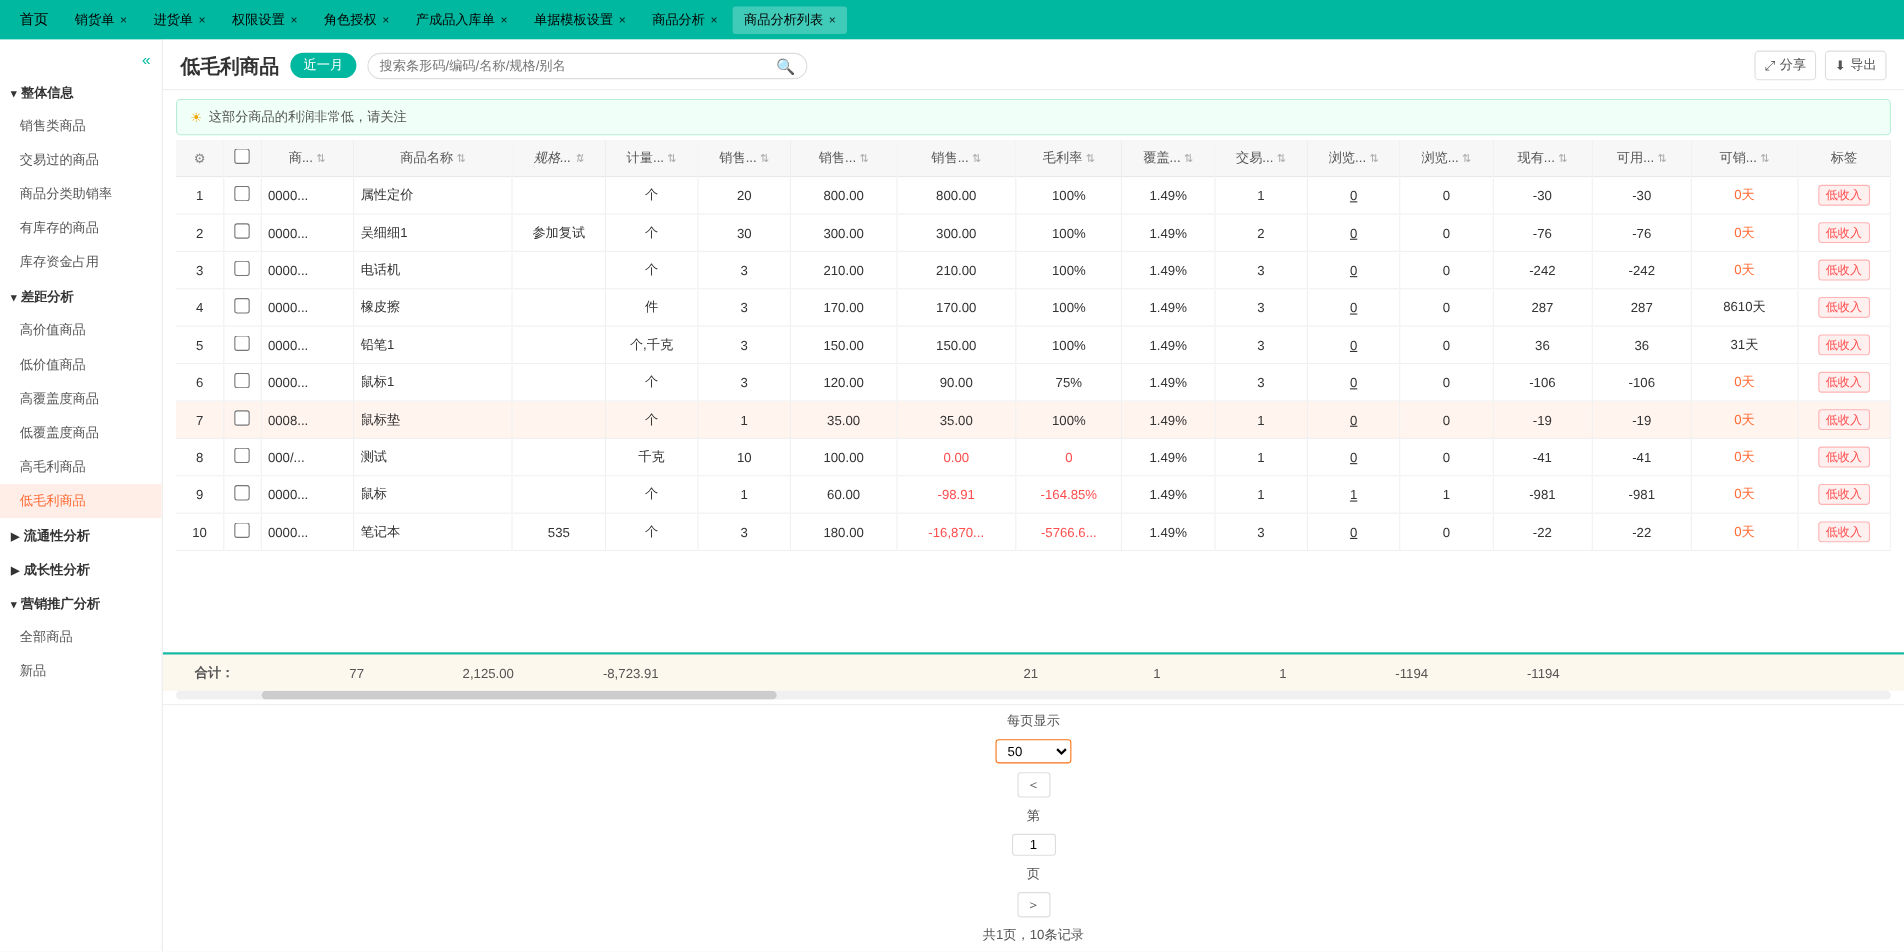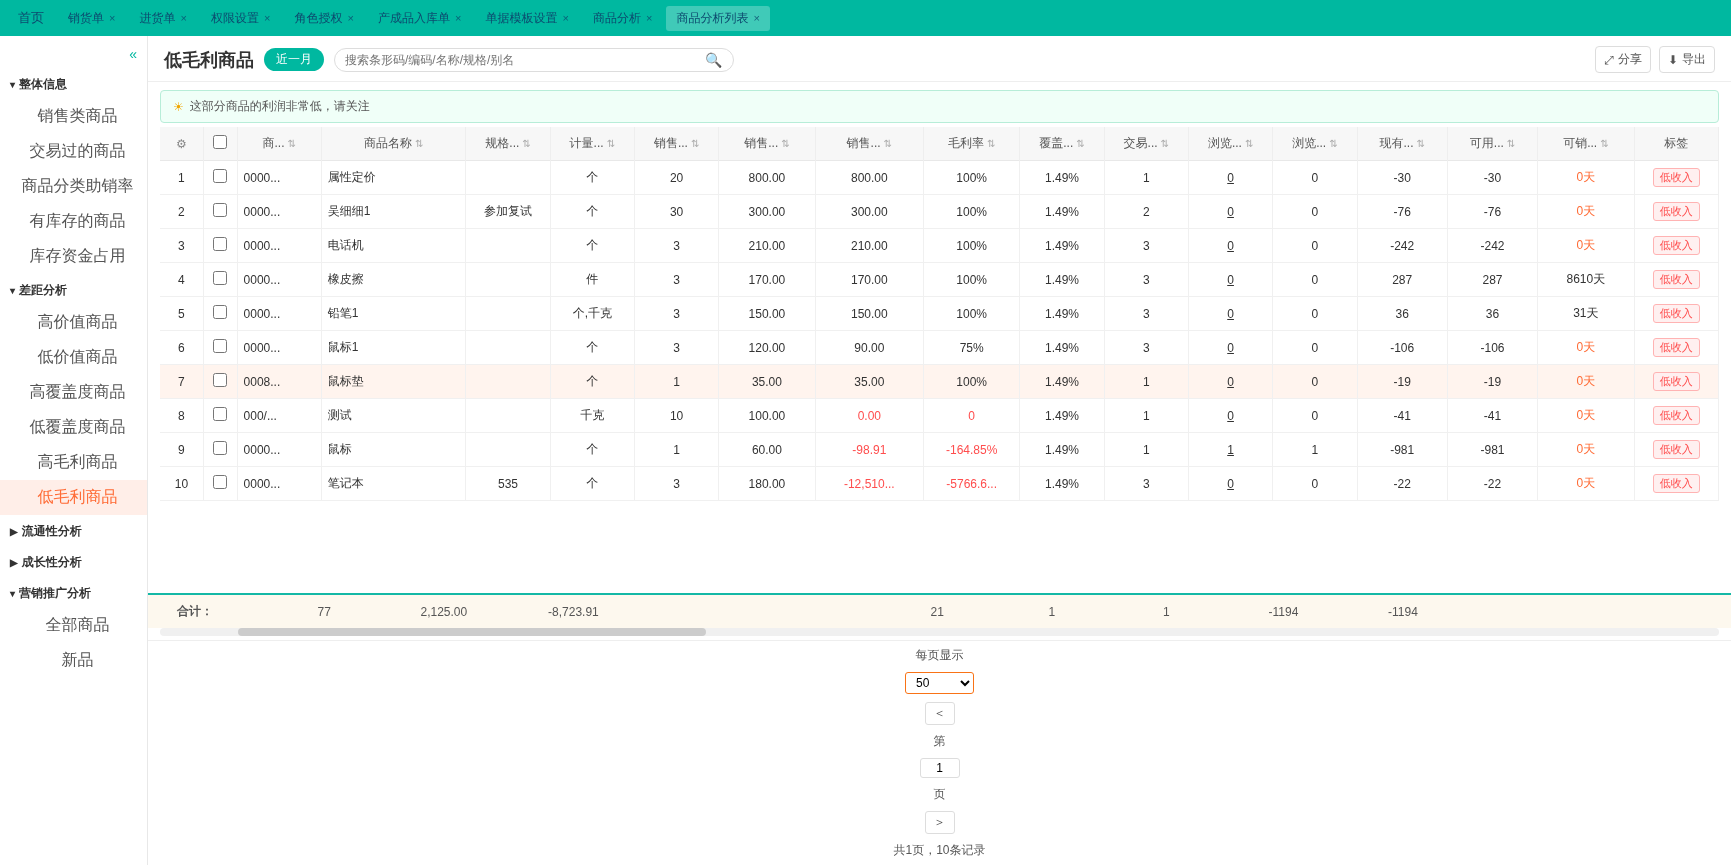--- a/index.html
+++ b/index.html
@@ -8,21 +8,21 @@
     
     .top-nav {
       background: #00b8a0;
       height: 36px;
       display: flex;
       align-items: center;
       padding: 0 8px;
       gap: 4px;
     }
     .nav-item {
-      color: #0c4a6e;
+      color: #000000;
       padding: 4px 10px;
       cursor: pointer;
       font-size: 13px;
       white-space: nowrap;
       border-radius: 3px;
     }
     .nav-item.active { background: rgba(255,255,255,0.25); }
     .nav-close {
       font-size: 11px;
       margin-left: 2px;
@@ -53,22 +53,21 @@
       cursor: pointer;
     }
     .sidebar-section-title .arrow {
       margin-right: 4px;
       font-size: 10px;
     }
     .sidebar-item {
       padding: 7px 10px 7px 18px;
       color: #555;
       cursor: pointer;
-      font-size: 16px;
-      text-align: center;
+      font-size: 12px;
     }
     .sidebar-item.active { background: #ffeee8; color: #ff6b35; }
 
     
     .main-content {
       flex: 1;
       display: flex;
       flex-direction: column;
       overflow: hidden;
       background: #fff;
@@ -409,21 +408,21 @@
                   <span>商...</span>
                   <span class="sort-icon">⇅</span>
                 </div>
             </th>
             <th style="width:120px;">
               <div class="th-inner">
                   <span>商品名称</span>
                   <span class="sort-icon">⇅</span>
                 </div>
             </th>
-            <th style="width:70px;">
+            <th style="width:70px;font-style:italic;">
               <div class="th-inner">
                   <span>规格...</span>
                   <span class="sort-icon">⇅</span>
                 </div>
             </th>
             <th style="width:70px;">
               <div class="th-inner">
                   <span>计量...</span>
                   <span class="sort-icon">⇅</span>
                 </div>
@@ -684,21 +683,21 @@
   </tr>
             <tr>
     <td>10</td>
     <td><input type="checkbox" class="cb" style=""></td>
     <td class="left">0000...</td>
     <td class="left">笔记本</td>
     <td>535</td>
     <td>个</td>
     <td>3</td>
     <td>180.00</td>
-    <td class="text-red">-12,510...</td>
+    <td class="text-red">-16,870...</td>
     <td class="text-red">-5766.6...</td>
     <td>1.49%</td>
     <td>3</td>
     <td><span class="underline">0</span></td>
     <td>0</td>
     <td>-22</td>
     <td>-22</td>
     <td class="text-orange">0天</td>
     <td><span class="tag-badge tag-low-income">低收入</span></td>
   </tr>

